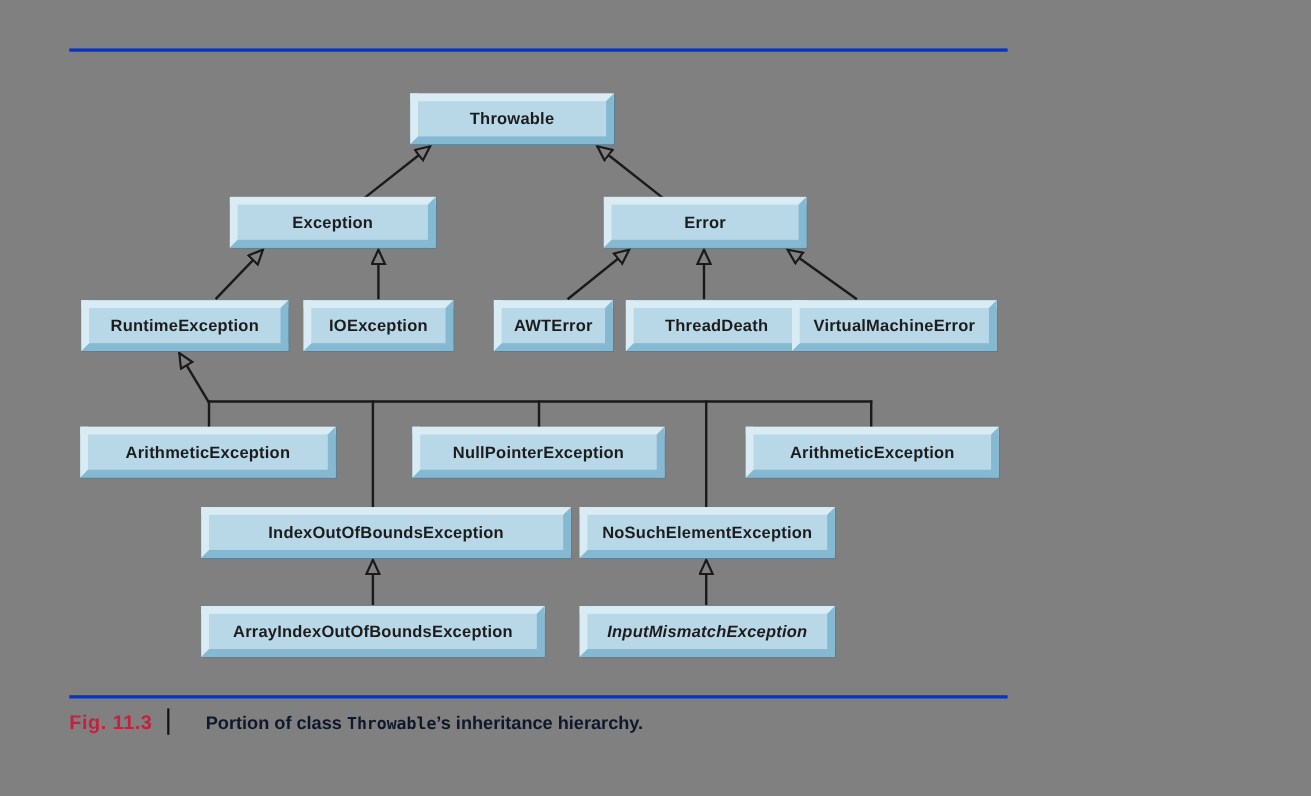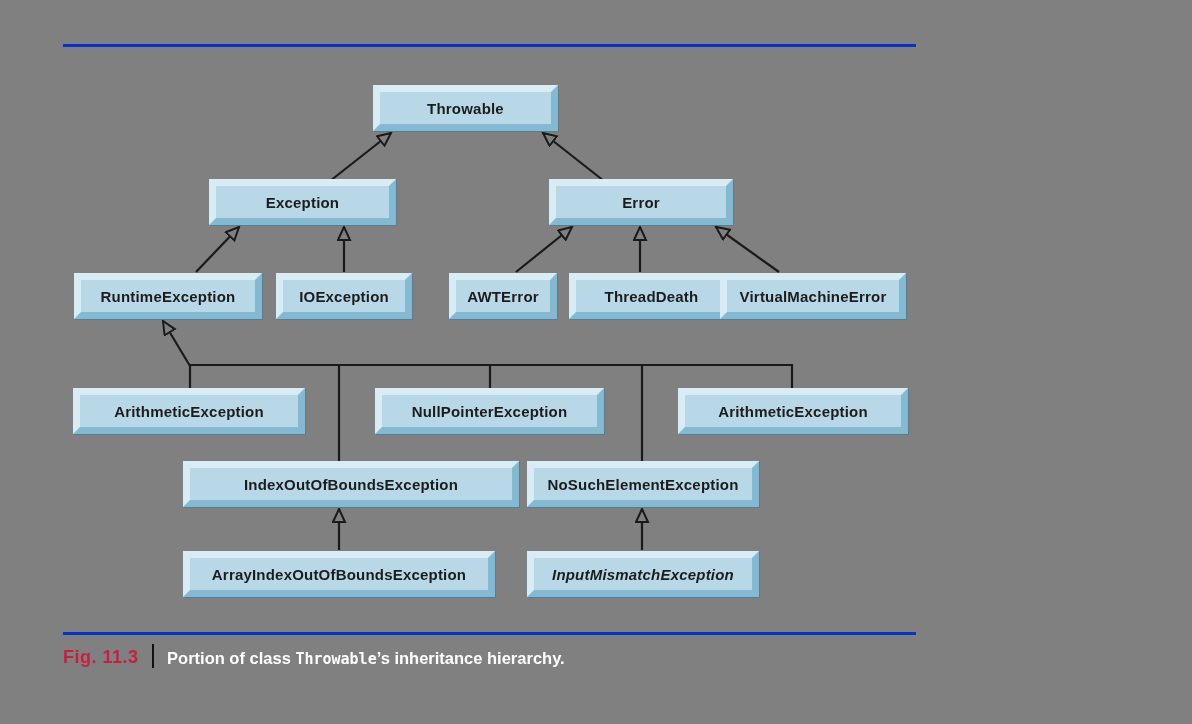--- a/index.html
+++ b/index.html
@@ -57,22 +57,23 @@
     letter-spacing: 0.5px;
   }
   .cap-divider {
     width: 2.5px;
     height: 24px;
     background: #111;
   }
   .cap-text {
     font-size: 16.5px;
     font-weight: bold;
-    color: #ffffff;
+    color: #0f172a;
     white-space: pre;
+    margin-left: 20px;
   }
   .cap-text .mono {
     font-family: "DejaVu Sans Mono", monospace;
     font-size: 15px;
     font-weight: bold;
   }
 </style>
 </head>
 <body>
 

